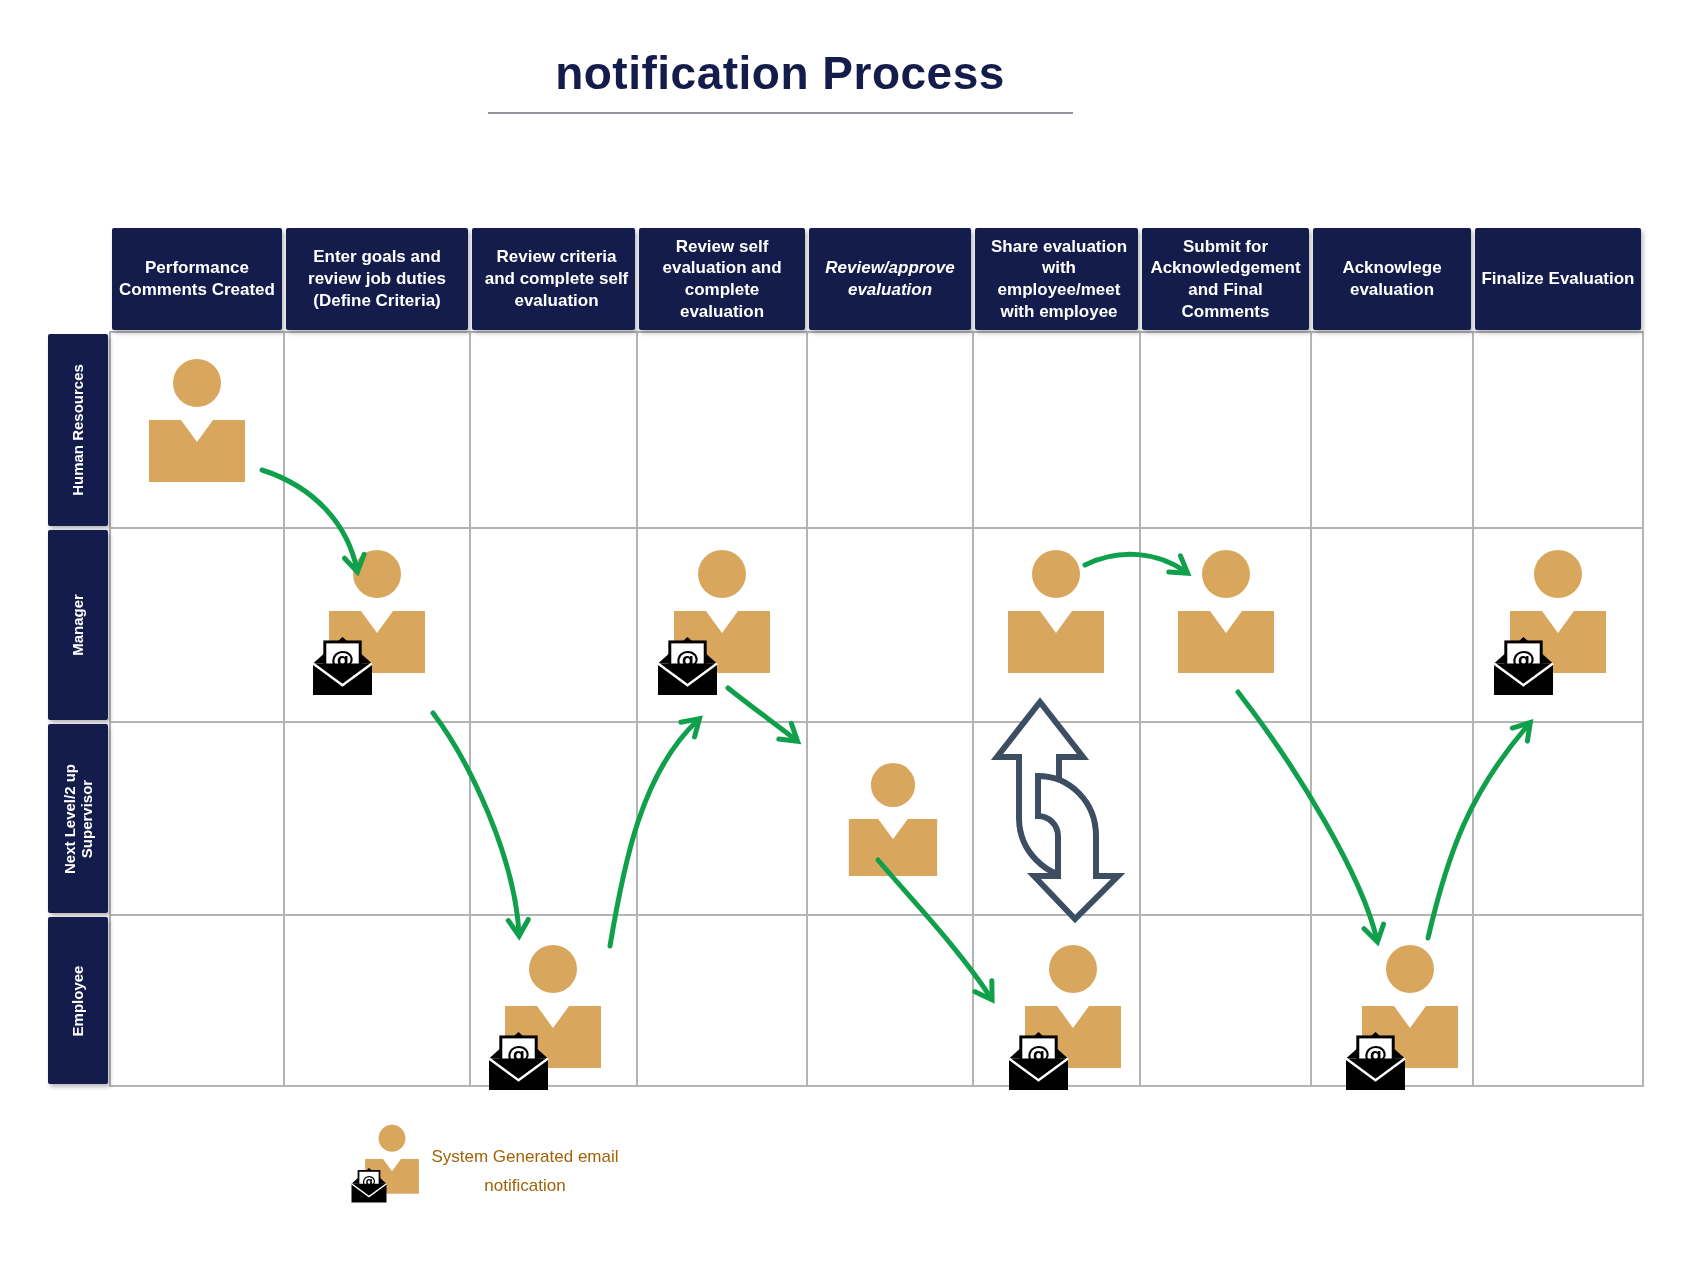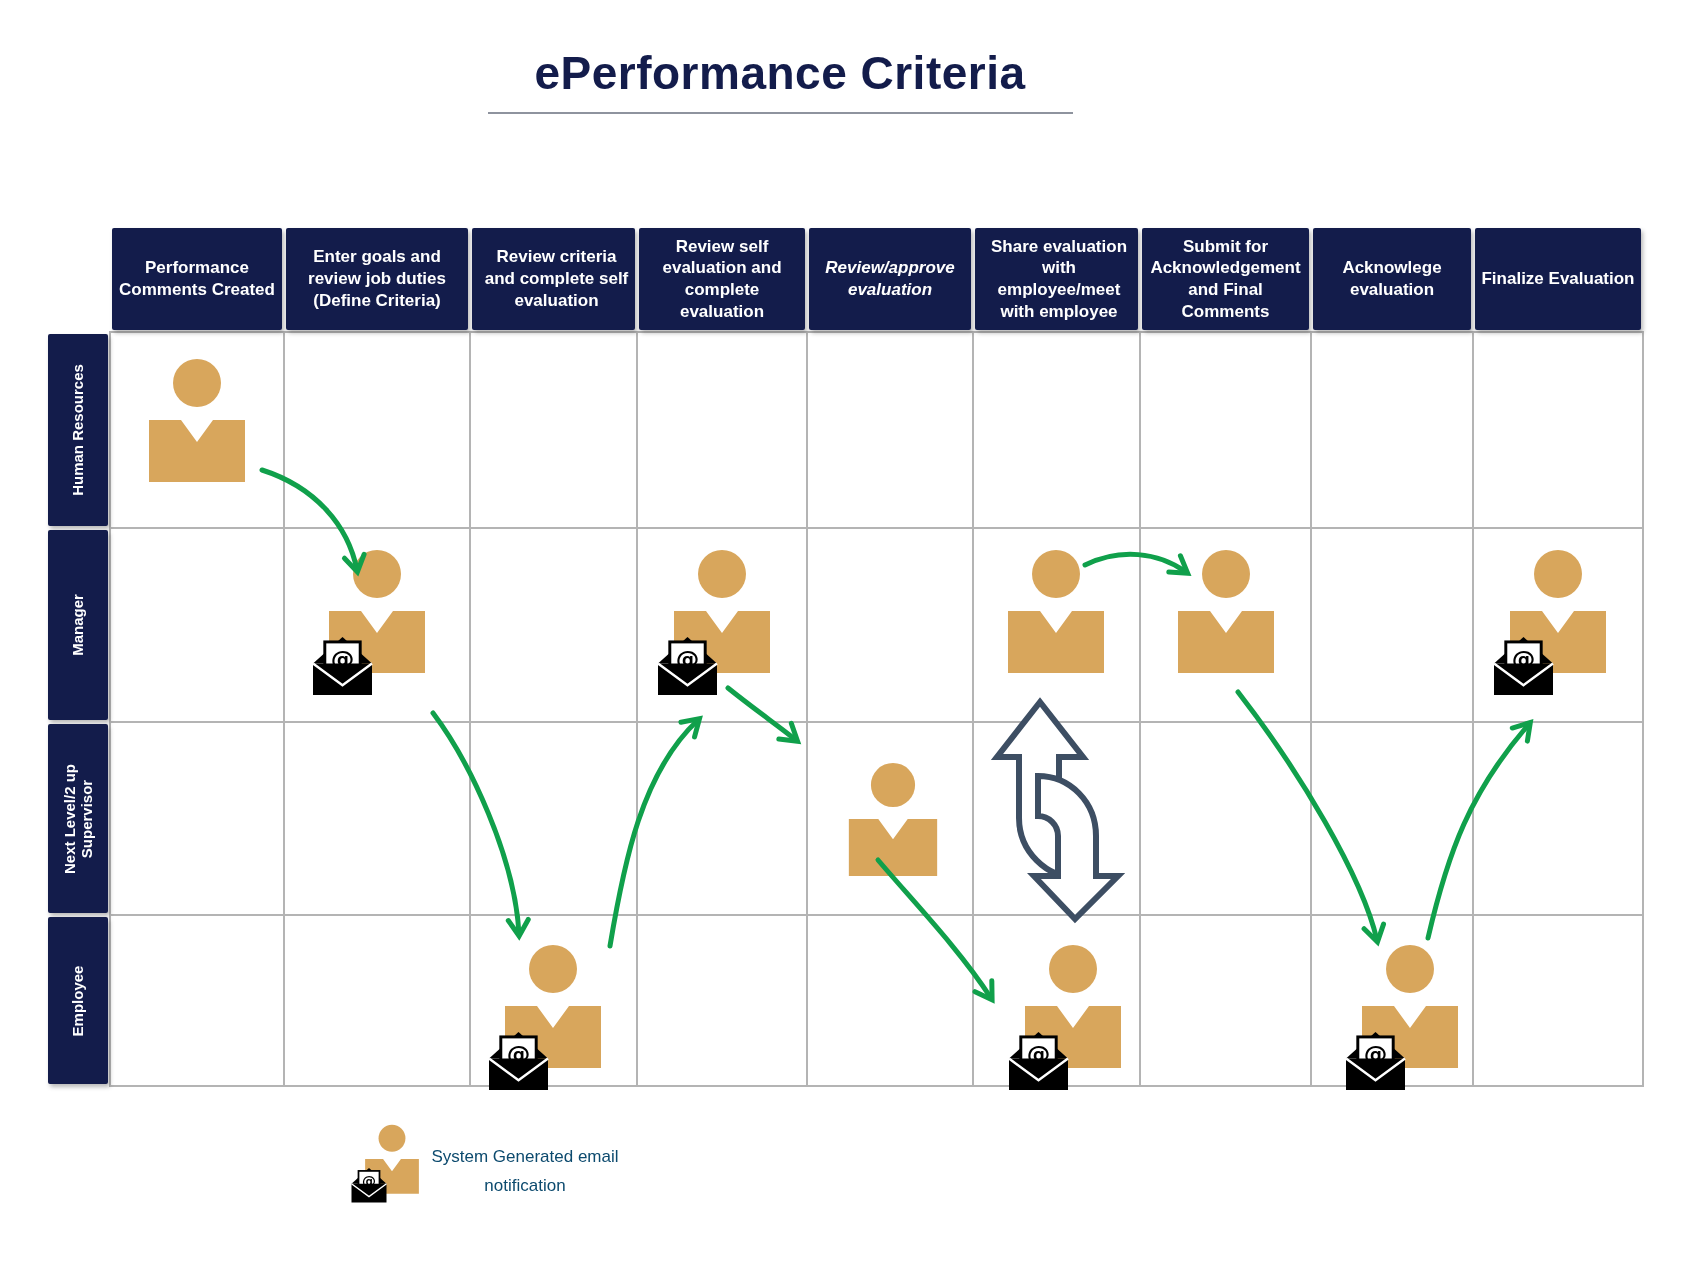--- a/index.html
+++ b/index.html
@@ -31,29 +31,29 @@
   .row-hdr span{
     position:absolute;left:50%;top:50%;transform:translate(-50%,-50%) rotate(-90deg);
     font-weight:bold;font-size:15px;line-height:1.15;text-align:center;white-space:normal;
   }
   .person{position:absolute;z-index:10;}
   .person svg{display:block;width:100%;height:100%;}
   .email{position:absolute;z-index:20;}
   .email svg{display:block;width:100%;height:100%;}
   .legend-label{
     position:absolute;left:425px;top:1143px;width:200px;z-index:10;
-    font-size:17px;line-height:1.7;color:#0c4a6e;text-align:center;
+    font-size:17px;line-height:1.7;color:#a16207;text-align:center;
   }
 </style>
 </head>
 <body>
 
 <div class="stage">
   <div class="title-wrap">
-    <h1>ePerformance Criteria</h1>
+    <h1>notification Process</h1>
   </div>
   <div class="title-underline"></div>
   <div id="diagram">
       <svg id="gridsvg" width="1683" height="1280">
         <g stroke="#b4b4b4" stroke-width="2" fill="none">
           <line x1="284" y1="332" x2="284" y2="1086"></line>
           <line x1="470" y1="332" x2="470" y2="1086"></line>
           <line x1="637" y1="332" x2="637" y2="1086"></line>
           <line x1="807" y1="332" x2="807" y2="1086"></line>
           <line x1="973" y1="332" x2="973" y2="1086"></line>

